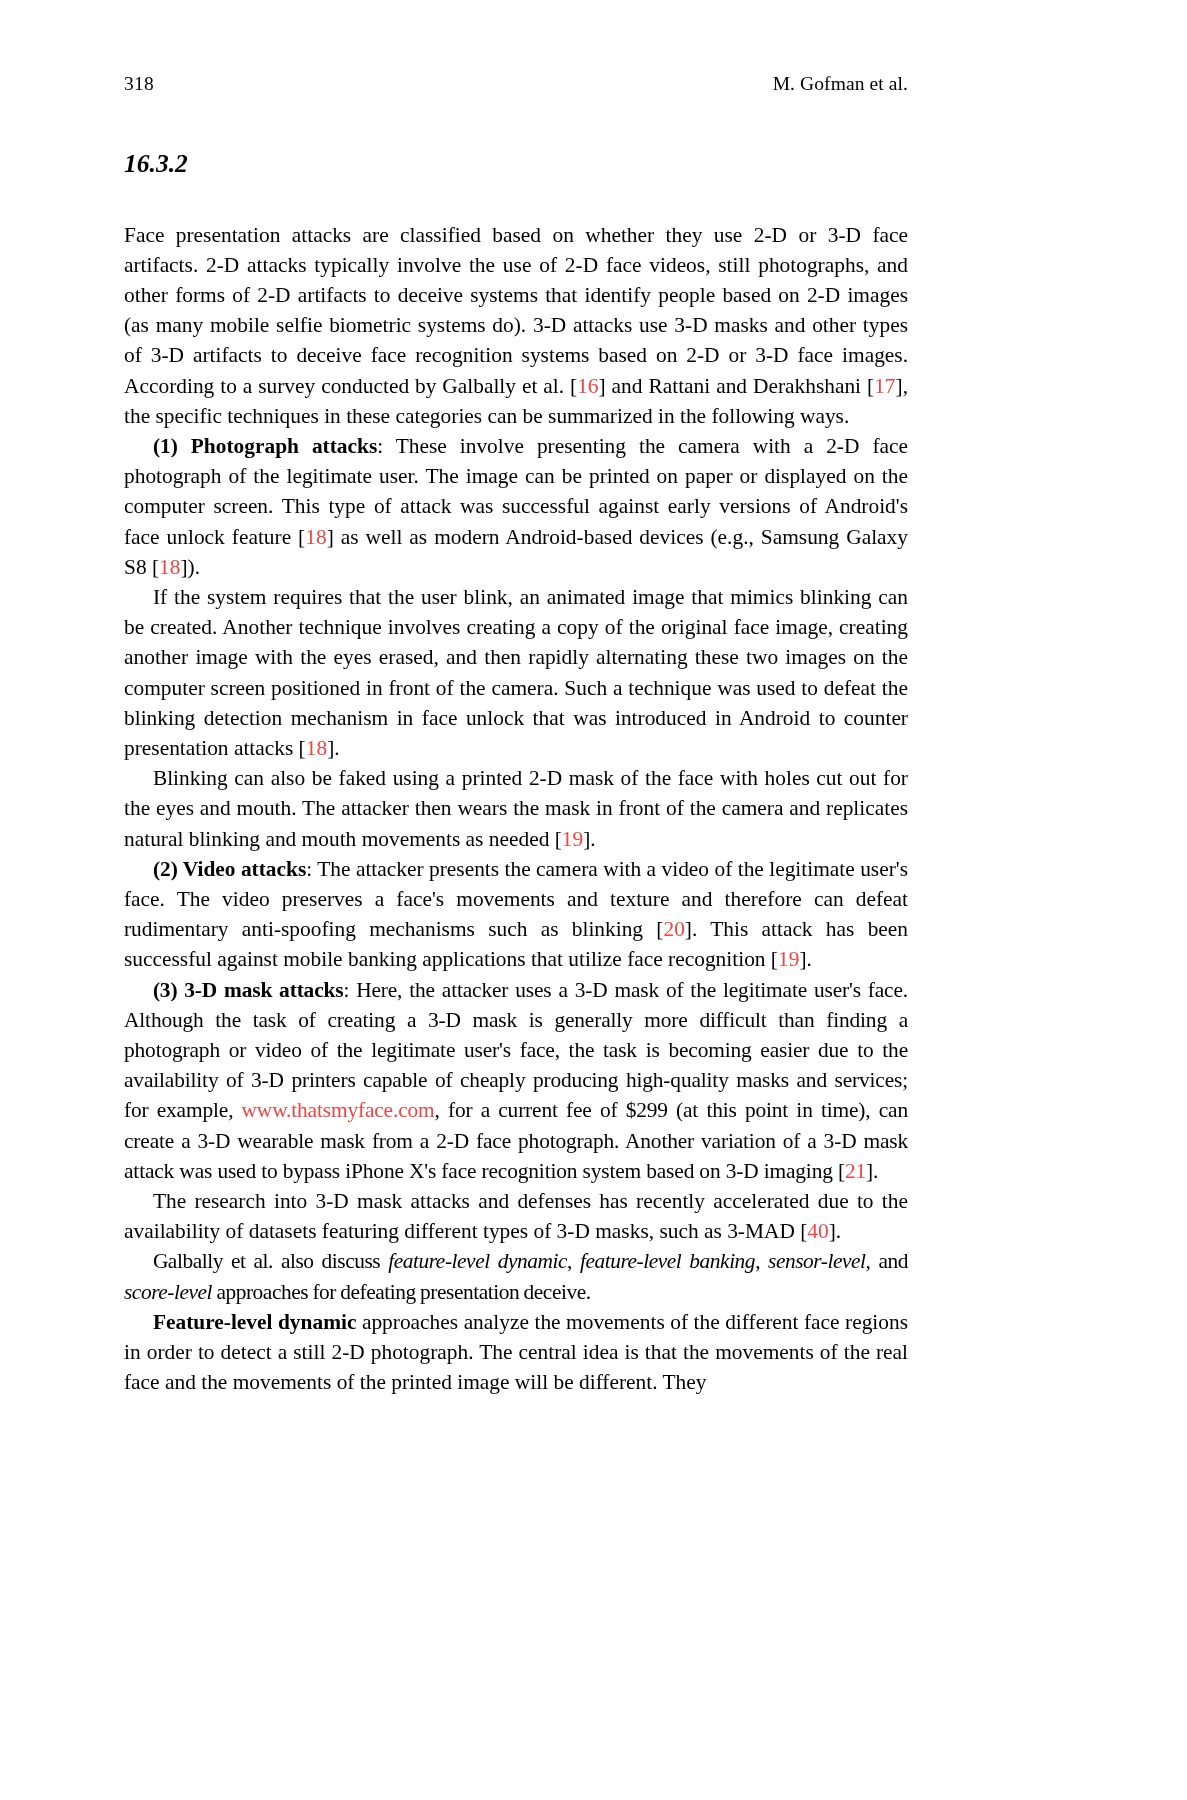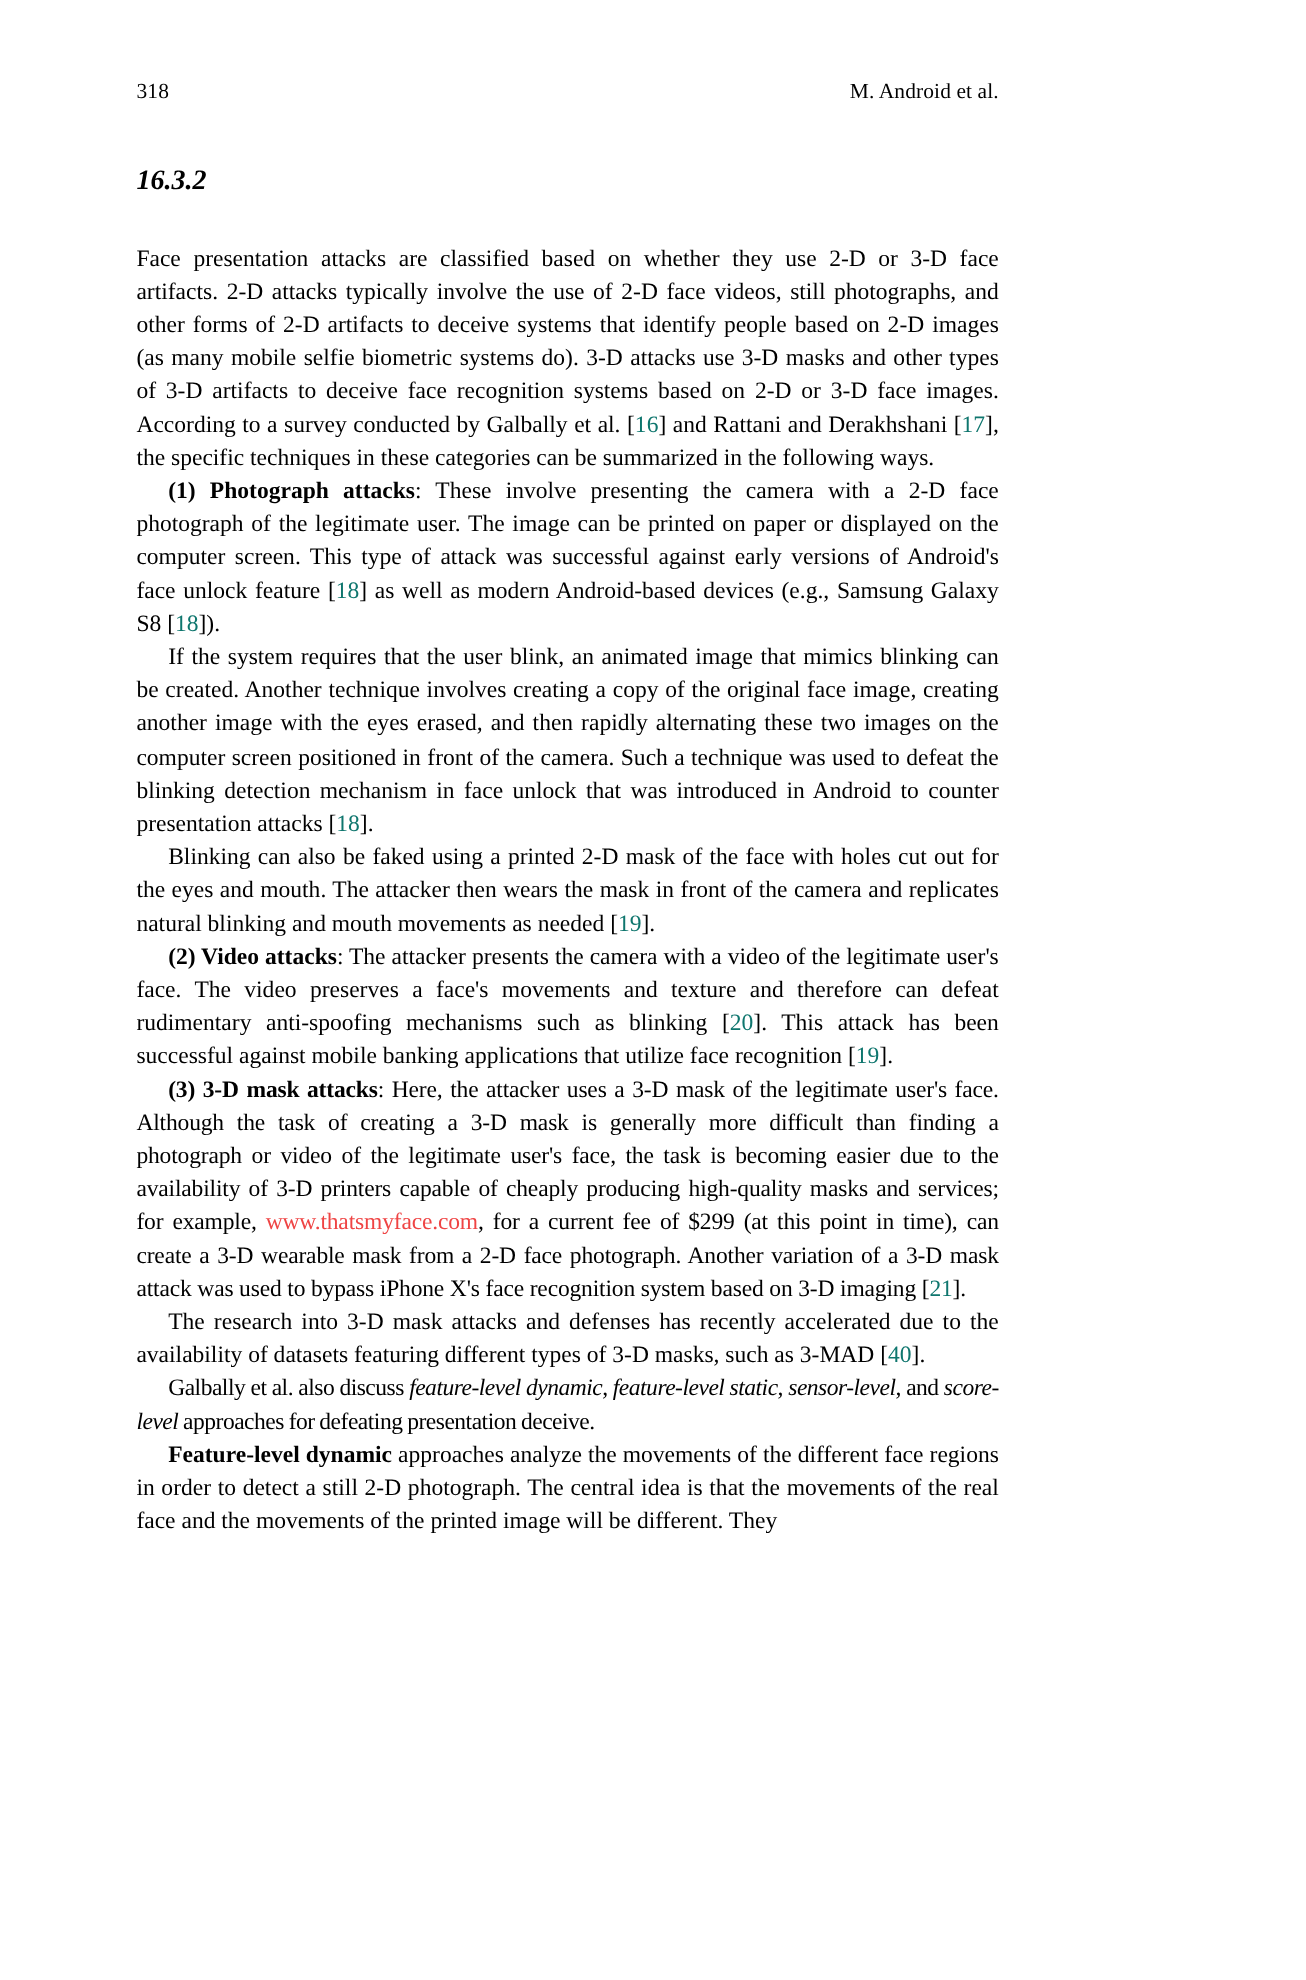--- a/index.html
+++ b/index.html
@@ -60,55 +60,55 @@
     margin: 0;
     hyphens: none;
   }
   p.indent { text-indent: 1.35em; }
   p.tight { letter-spacing: -0.15px; }
   p.tighter { letter-spacing: -0.45px; word-spacing: -0.6px; }
 
   b.runin { font-weight: bold; }
   i.term { font-style: italic; }
   a.cite, span.cite {
-    color: #0f766e;
+    color: #ef4444;
     text-decoration: none;
   }
   a.url {
     color: #ef4444;
     text-decoration: none;
   }
 </style>
 </head>
 <body>
 
 <div class="page">
   <div class="content">
 
     <div class="runhead">
       <span class="folio">318</span>
-      <span class="authors">M. Android et al.</span>
+      <span class="authors">M. Gofman et al.</span>
     </div>
 
     <h2 class="section-heading">
       <span class="num">16.3.2</span>
     </h2>
 
     <p class="body"><span>Face presentation attacks are classified based on whether they use 2-D or 3-D face artifacts. 2-D attacks typically involve the use of 2-D face videos, still photographs, and other forms of 2-D artifacts to deceive systems that identify people based on 2-D images (as many mobile selfie biometric systems do). 3-D attacks use 3-D masks and other types of 3-D artifacts to deceive face recognition systems based on 2-D or 3-D face images. According to a survey conducted by Galbally et al. [</span><a class="cite" href="#">16</a><span>] and Rattani and Derakhshani [</span><a class="cite" href="#">17</a><span>], the specific techniques in these categories can be summarized in the following ways.</span></p>
 
     <p class="body indent"><b class="runin">(1) Photograph attacks</b><span>: These involve presenting the camera with a 2-D face photograph of the legitimate user. The image can be printed on paper or displayed on the computer screen. This type of attack was successful against early versions of Android's face unlock feature [</span><a class="cite" href="#">18</a><span>] as well as modern Android-based devices (e.g., Samsung Galaxy S8 [</span><a class="cite" href="#">18</a><span>]).</span></p>
 
     <p class="body indent"><span>If the system requires that the user blink, an animated image that mimics blinking can be created. Another technique involves creating a copy of the original face image, creating another image with the eyes erased, and then rapidly alternating these two images on the computer screen positioned in front of the camera. Such a technique was used to defeat the blinking detection mechanism in face unlock that was introduced in Android to counter presentation attacks [</span><a class="cite" href="#">18</a><span>].</span></p>
 
     <p class="body indent"><span>Blinking can also be faked using a printed 2-D mask of the face with holes cut out for the eyes and mouth. The attacker then wears the mask in front of the camera and replicates natural blinking and mouth movements as needed [</span><a class="cite" href="#">19</a><span>].</span></p>
 
     <p class="body indent"><b class="runin">(2) Video attacks</b><span>: The attacker presents the camera with a video of the legitimate user's face. The video preserves a face's movements and texture and therefore can defeat rudimentary anti-spoofing mechanisms such as blinking [</span><a class="cite" href="#">20</a><span>]. This attack has been successful against mobile banking applications that utilize face recognition [</span><a class="cite" href="#">19</a><span>].</span></p>
 
     <p class="body indent tight"><b class="runin">(3) 3-D mask attacks</b><span>: Here, the attacker uses a 3-D mask of the legitimate user's face. Although the task of creating a 3-D mask is generally more difficult than finding a photograph or video of the legitimate user's face, the task is becoming easier due to the availability of 3-D printers capable of cheaply producing high-quality masks and services; for example, </span><a class="url" href="#">www.thatsmyface.com</a><span>, for a current fee of $299 (at this point in time), can create a 3-D wearable mask from a 2-D face photograph. Another variation of a 3-D mask attack was used to bypass iPhone X's face recognition system based on 3-D imaging [</span><a class="cite" href="#">21</a><span>].</span></p>
 
     <p class="body indent"><span>The research into 3-D mask attacks and defenses has recently accelerated due to the availability of datasets featuring different types of 3-D masks, such as 3-MAD [</span><a class="cite" href="#">40</a><span>].</span></p>
 
-    <p class="body indent tighter"><span>Galbally et al. also discuss </span><i class="term">feature-level dynamic</i><span>, </span><i class="term">feature-level static</i><span>, </span><i class="term">sensor-level</i><span>, and </span><i class="term">score-level</i><span> approaches for defeating presentation deceive.</span></p>
+    <p class="body indent tighter"><span>Galbally et al. also discuss </span><i class="term">feature-level dynamic</i><span>, </span><i class="term">feature-level banking</i><span>, </span><i class="term">sensor-level</i><span>, and </span><i class="term">score-level</i><span> approaches for defeating presentation deceive.</span></p>
 
     <p class="body indent"><b class="runin">Feature-level dynamic</b><span> approaches analyze the movements of the different face regions in order to detect a still 2-D photograph. The central idea is that the movements of the real face and the movements of the printed image will be different. They</span></p>
 
   </div>
 </div>
 
 </body></html>

